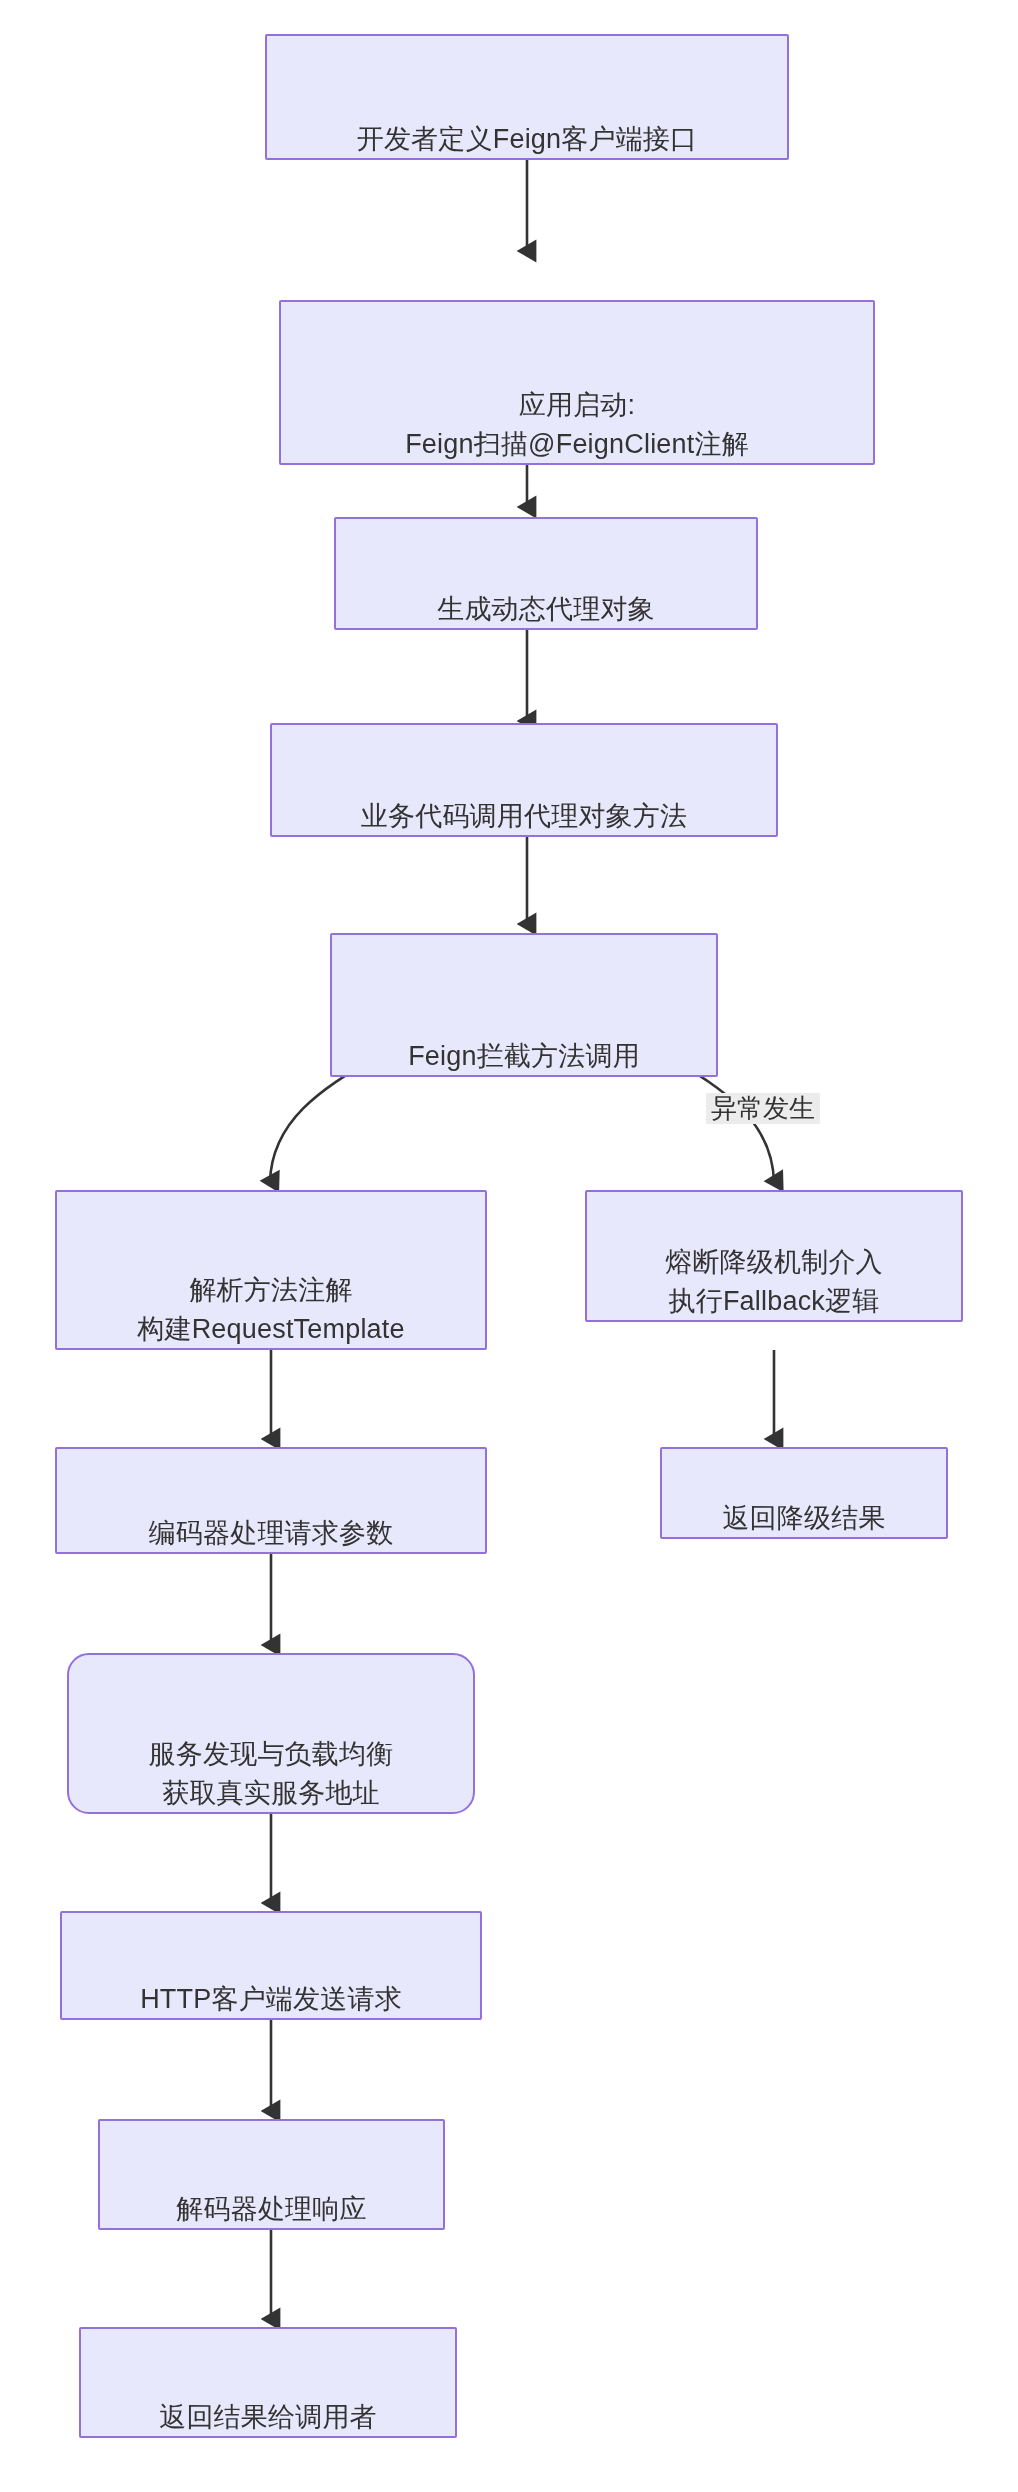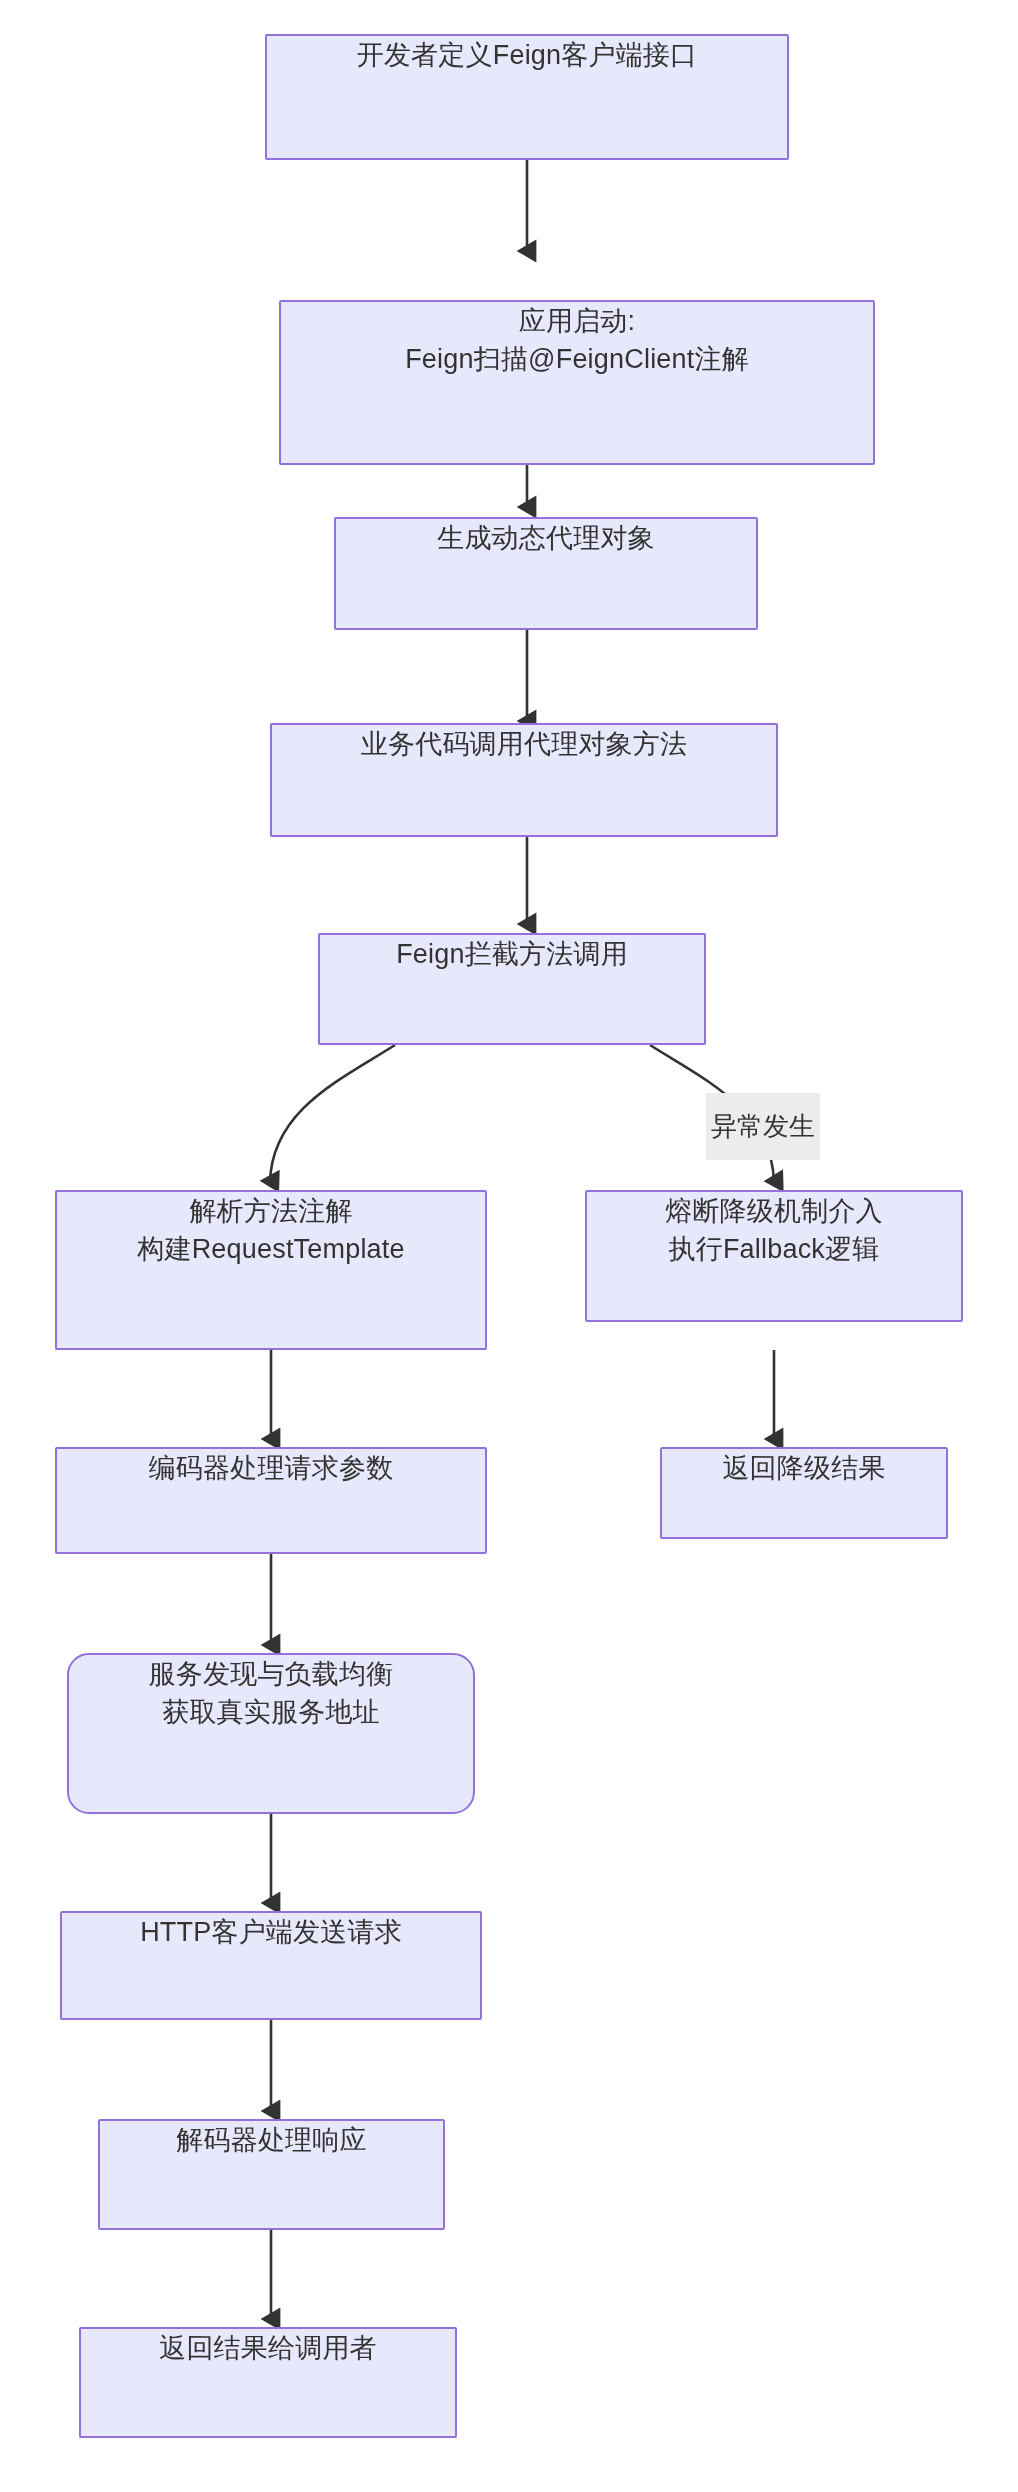--- a/index.html
+++ b/index.html
@@ -25,41 +25,41 @@
     height: 2492px;
     pointer-events: none;
   }
   .node {
     position: absolute;
     box-sizing: border-box;
     background: #e8e8fc;
     border: 2px solid #9370db;
     border-radius: 2px;
     display: flex;
-    align-items: flex-start;
+    align-items: flex-end;
     justify-content: center;
     text-align: center;
     color: #333333;
     font-size: 27px;
     line-height: 1.42;
     letter-spacing: 0.2px;
     z-index: 2;
   }
   .node .node-label {
     display: block;
     white-space: pre-line;
     padding: 0 14px;
   }
   .edge-label {
     position: absolute;
     background: #ececec;
     color: #333333;
     font-size: 26px;
     line-height: 1.2;
-    padding: 18px 5px;
+    padding: 0 5px;
     white-space: nowrap;
     z-index: 3;
   }
 </style>
 </head>
 <body>
 
 <div id="canvas">
 
   <svg id="edges" width="1018" height="2492" viewBox="0 0 1018 2492">
@@ -104,21 +104,21 @@
   </div>
 
   <div class="node" style="left:334px; top:517px; width:424px; height:113px;">
     <span class="node-label">生成动态代理对象</span>
   </div>
 
   <div class="node" style="left:270px; top:723px; width:508px; height:114px;">
     <span class="node-label">业务代码调用代理对象方法</span>
   </div>
 
-  <div class="node" style="left:318px; top:933px; width:388px; height:112px;">
+  <div class="node" style="left:330px; top:933px; width:388px; height:144px;">
     <span class="node-label">Feign拦截方法调用</span>
   </div>
 
   <div class="node" style="left:55px; top:1190px; width:432px; height:160px;">
     <span class="node-label">解析方法注解
 构建RequestTemplate</span>
   </div>
 
   <div class="node" style="left:585px; top:1190px; width:378px; height:132px;">
     <span class="node-label">熔断降级机制介入

